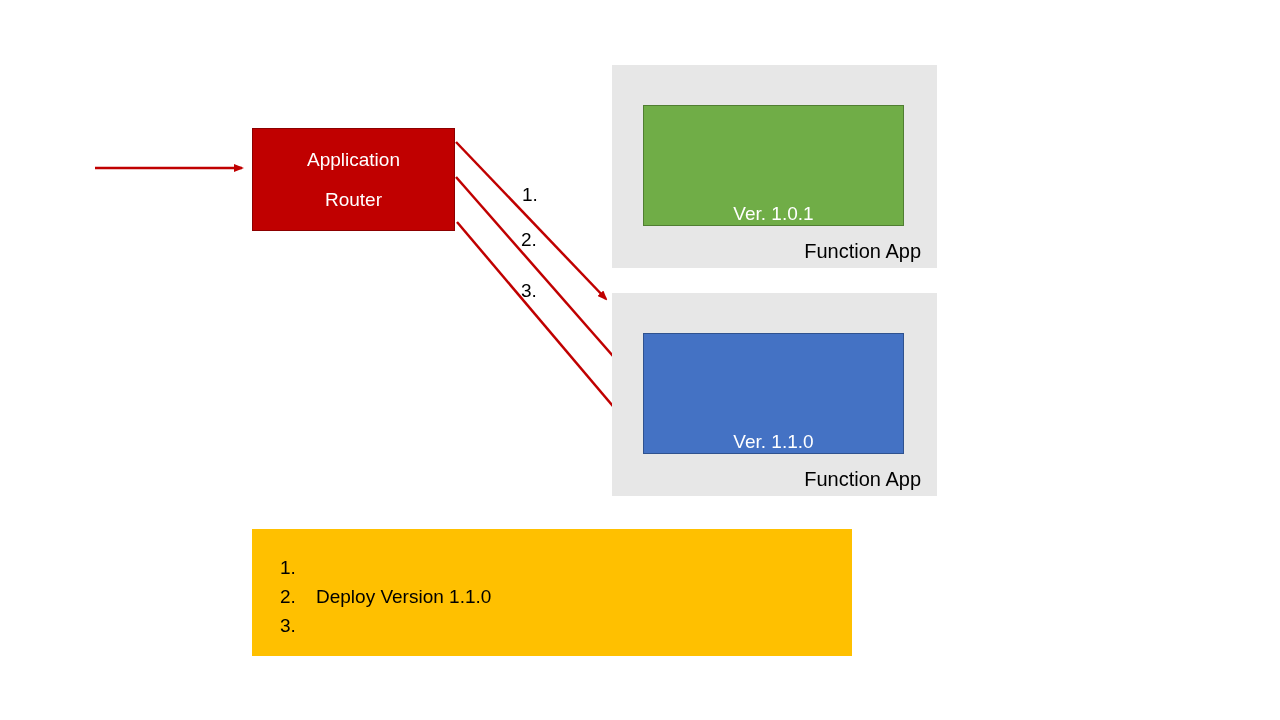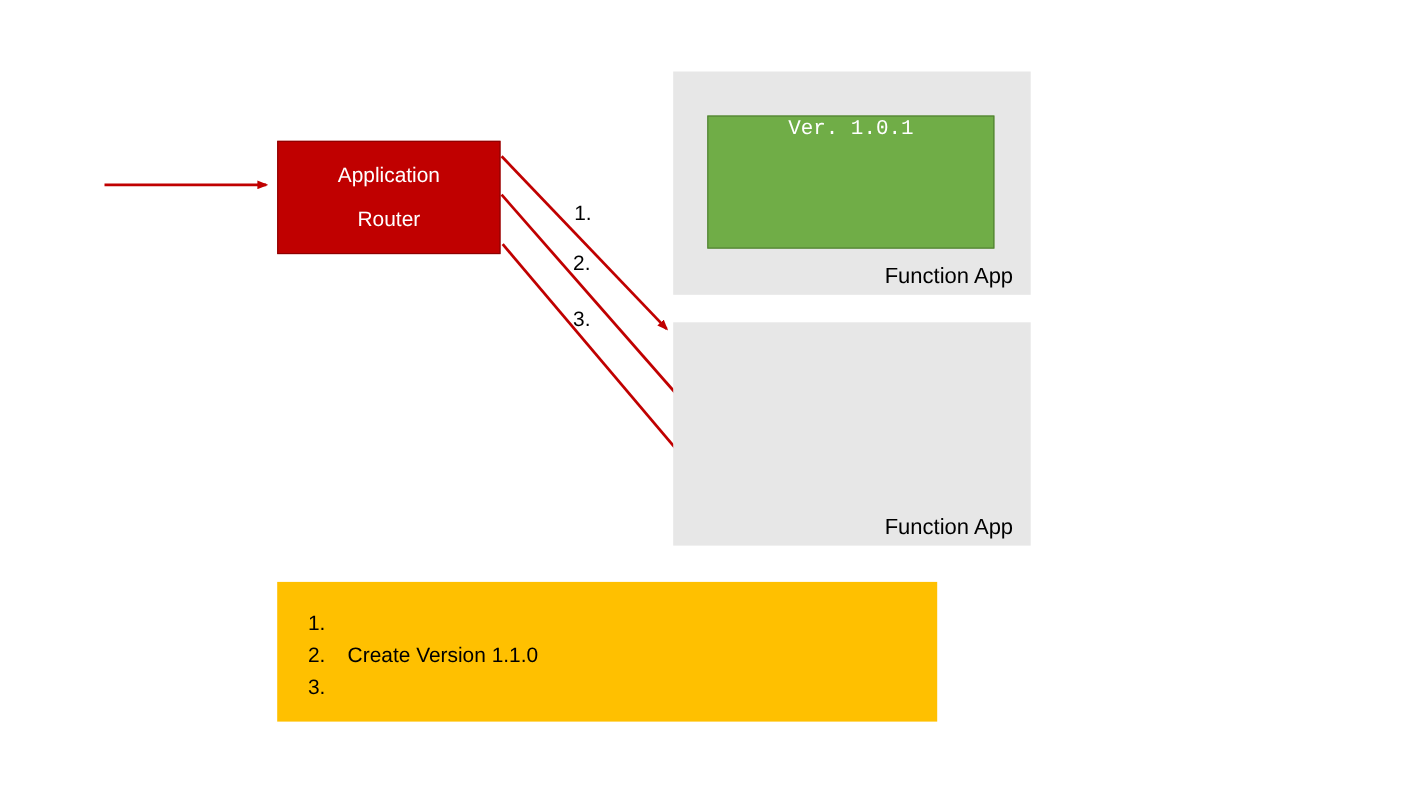--- a/index.html
+++ b/index.html
@@ -47,26 +47,25 @@
     }
     .panel-1 { left: 612px; top: 65px; }
     .panel-2 { left: 612px; top: 293px; }
     .version-box {
       position: absolute;
       left: 31px;
       top: 40px;
       width: 261px;
       height: 121px;
       display: flex;
-      align-items: flex-start;
+      align-items: flex-end;
       justify-content: center;
       color: #ffffff;
       font-size: 19px;
       box-sizing: border-box;
-      font-family: Liberation Mono, monospace;
     }
     .ver-green {
       background: #70AD47;
       border: 1px solid #507E32;
     }
     .ver-blue {
       background: #4472C4;
       border: 1px solid #2F528F;
     }
     .panel-label {
@@ -144,35 +143,38 @@
   </div>
 
   <div class="panel panel-1">
     <div class="version-box ver-green">
       <span>Ver. 1.0.1</span>
     </div>
     <div class="panel-label">Function App</div>
   </div>
 
   <div class="panel panel-2">
+    <div class="version-box ver-blue">
+      <span>Ver. 1.1.0</span>
+    </div>
     <div class="panel-label">Function App</div>
   </div>
 
   <div class="arrow-label arrow-label-1">1.</div>
   <div class="arrow-label arrow-label-2">2.</div>
   <div class="arrow-label arrow-label-3">3.</div>
 
   <div class="legend">
     <ol>
       <li class="legend-item">
         <span class="legend-num">1.</span>
       </li>
       <li class="legend-item">
         <span class="legend-num">2.</span>
-        <span class="legend-text">Create Version 1.1.0</span>
+        <span class="legend-text">Deploy Version 1.1.0</span>
       </li>
       <li class="legend-item">
         <span class="legend-num">3.</span>
       </li>
     </ol>
   </div>
 
 </div>
 
 </body></html>

